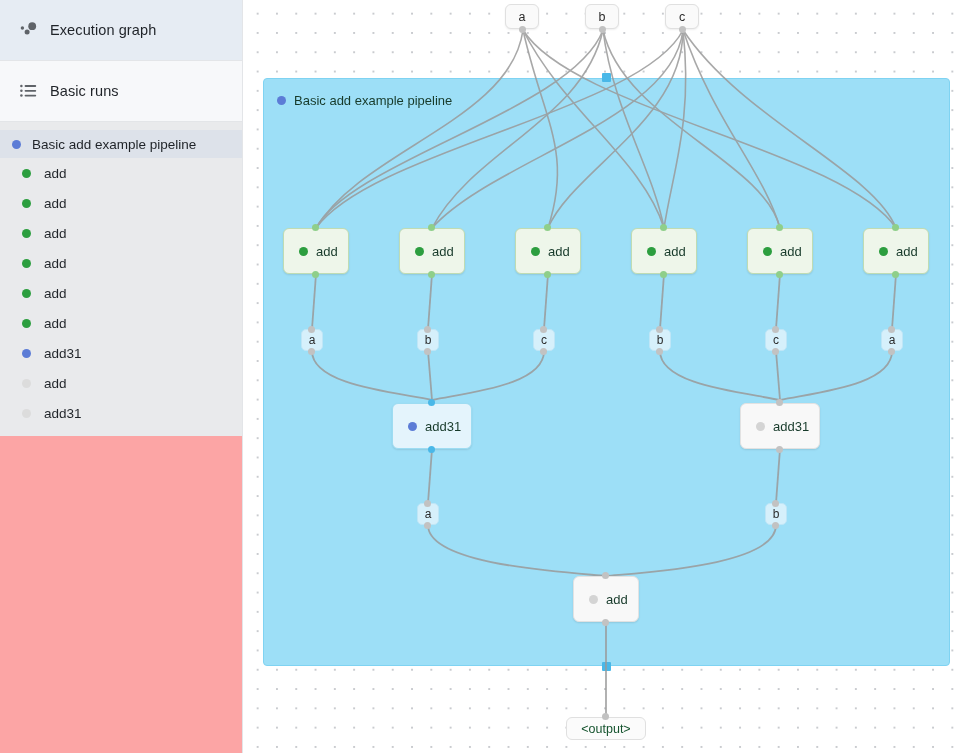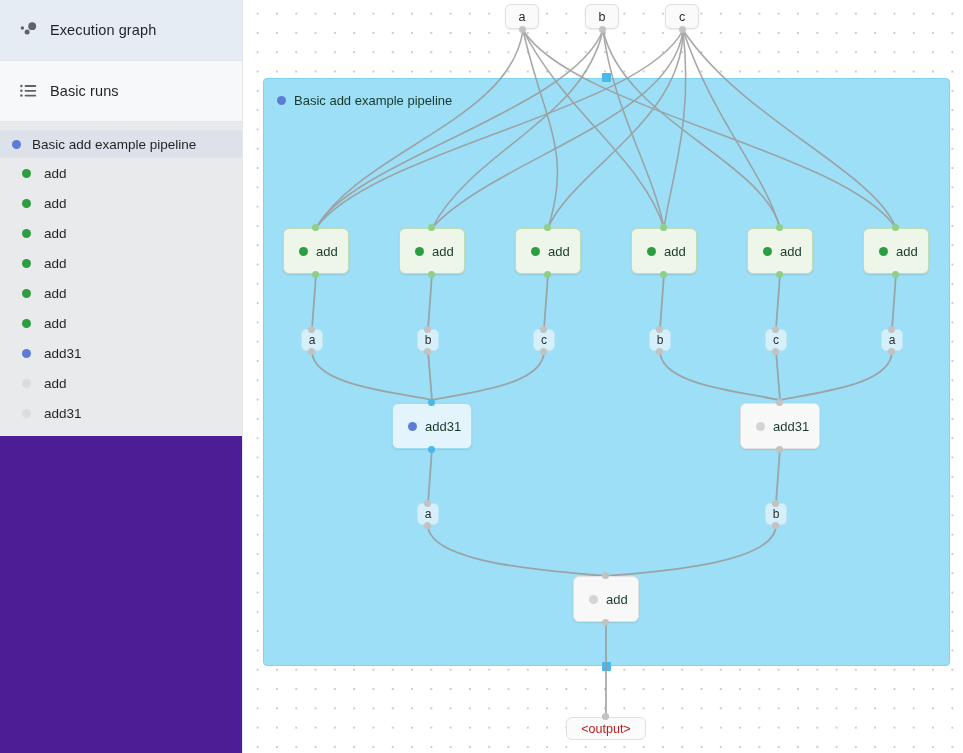--- a/index.html
+++ b/index.html
@@ -7,21 +7,21 @@
     width:963px;height:753px;overflow:hidden;
     font-family:"Liberation Sans", sans-serif;
     background:#ffffff;
     -webkit-font-smoothing:antialiased;
   }
   #app{position:relative;width:963px;height:753px;display:flex;}
 
   
   #sidebar{
     width:243px;height:753px;flex:0 0 243px;
-    background:#4c1d95;
+    background:#fca5a5;
     border-right:1px solid #e3e5e8;
     box-sizing:border-box;
     position:relative;
     text-align:center;
   }
   .side-header{
     display:flex;align-items:center;
     height:61px;box-sizing:border-box;
     padding-left:14px;
     border-bottom:1px solid #e3e5e8;
@@ -118,21 +118,21 @@
     box-shadow:0 1px 2px rgba(0,0,0,.10);
   }
   .node.task.green{background:#eef6ea;border:1px solid #bfdcb3;}
   .node.task.green .ndot{background:#2c9e3f;}
   .node.task.blue{background:#e4f4fc;border:1px solid #9ddcf2;}
   .node.task.blue .ndot{background:#5c7cd6;}
   .node.task.grey{background:#f8f8f8;border:1px solid #e2e2e2;}
   .node.task.grey .ndot{background:#d4d4d4;}
   .node.output{
     background:#fbfbfb;border:1px solid #e0e0e0;border-radius:6px;
-    justify-content:center;font-size:12.5px;color:#b91c1c;
+    justify-content:center;font-size:12.5px;color:#14532d;
   }
 
   .port{
     position:absolute;width:7px;height:7px;border-radius:50%;
   }
   .port.green{background:#8fcf8a;}
   .port.grey{background:#c2c2c2;}
   .port.blue{background:#4ab8e8;}
 </style>
 </head>

